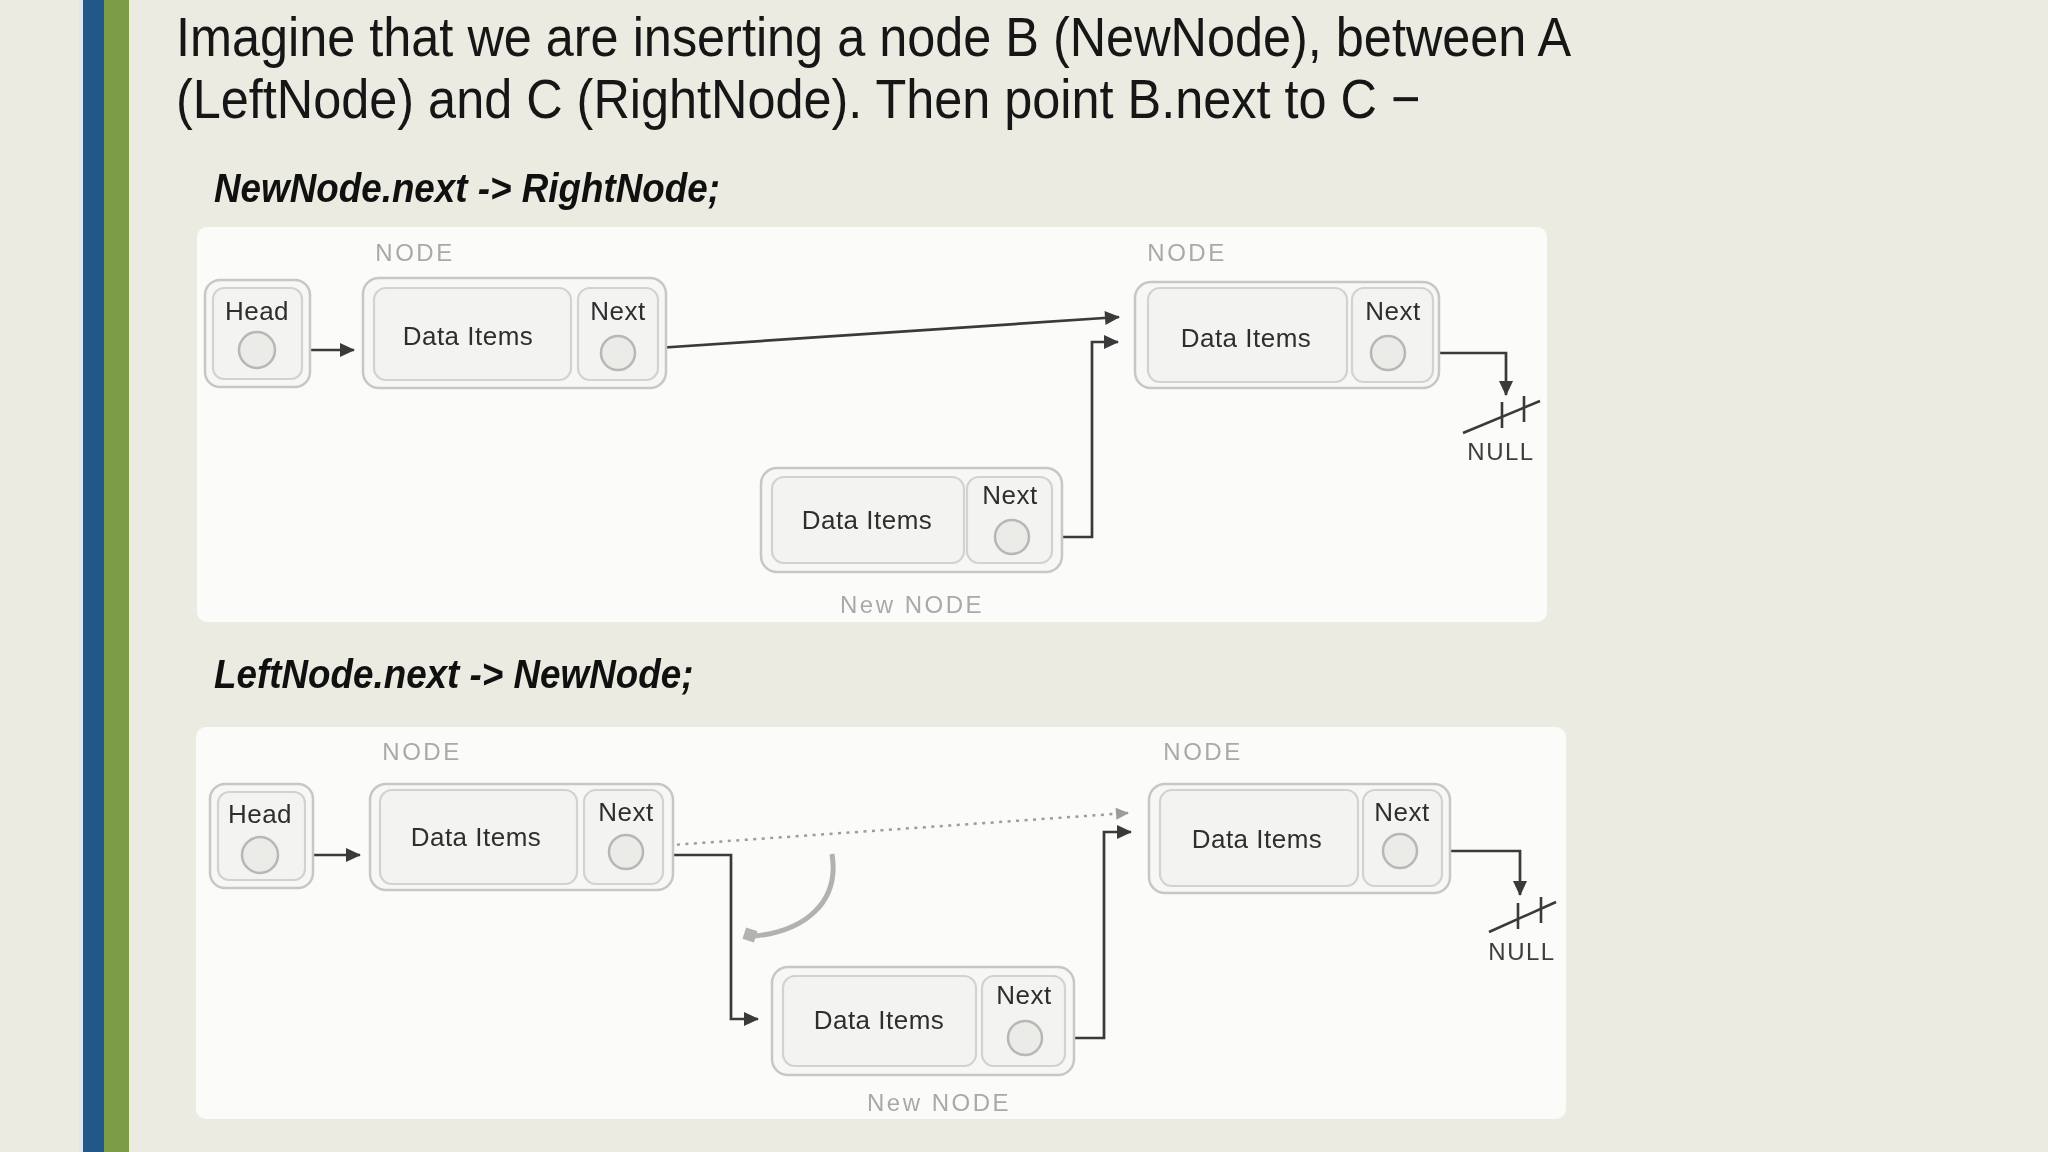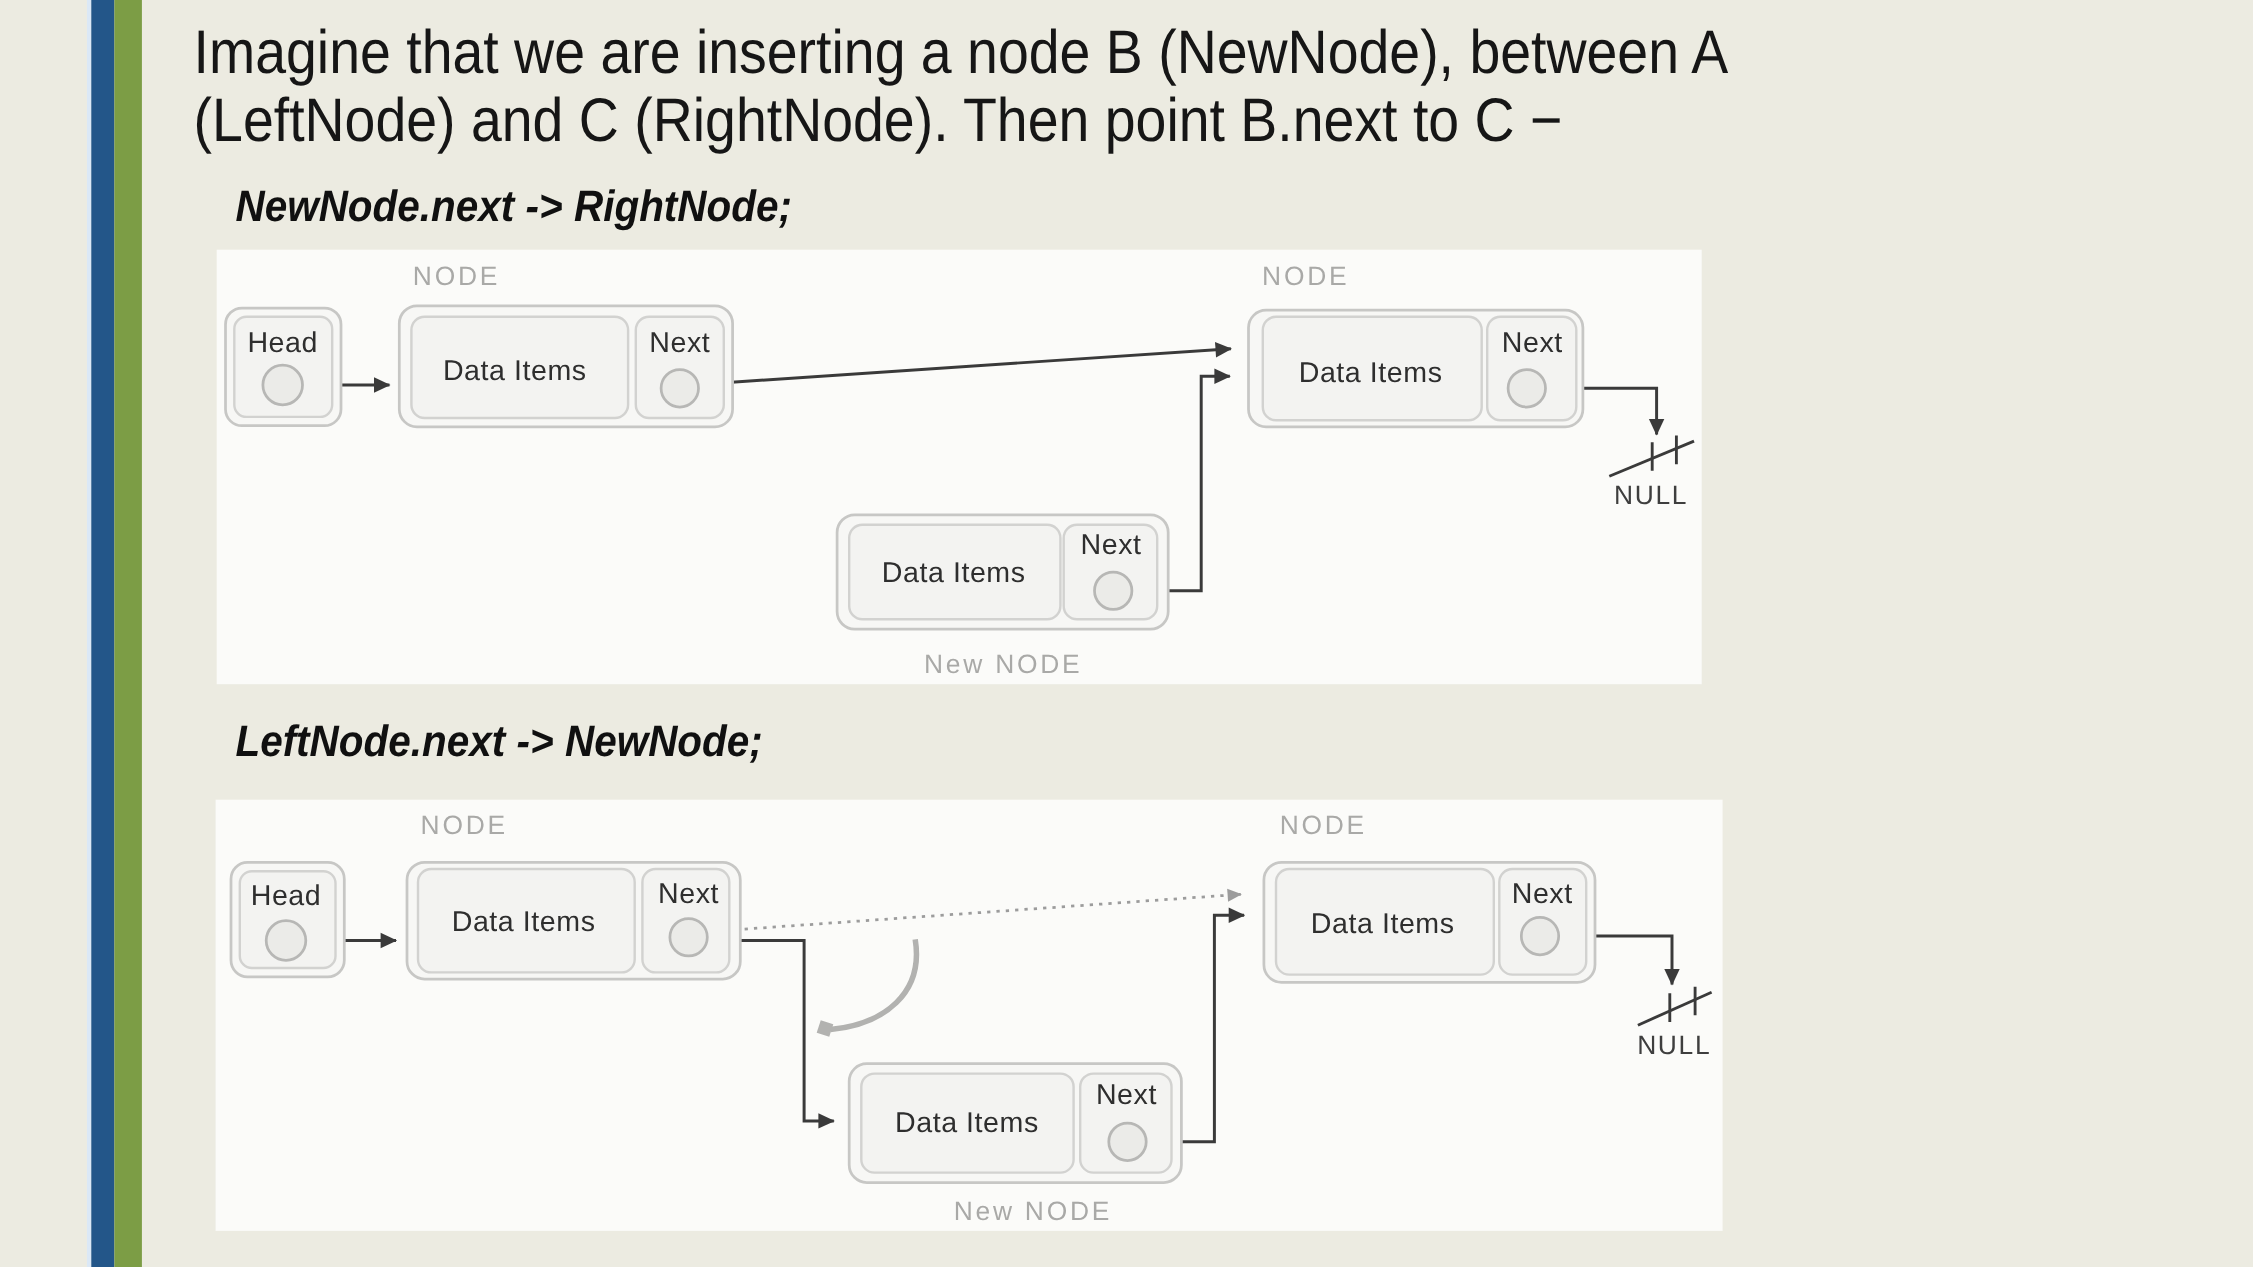--- a/index.html
+++ b/index.html
@@ -2,28 +2,28 @@
 <html><head>
 <meta charset="utf-8">
 <style>
   html,body{margin:0;padding:0;background:#ecebe1;}
   .screen{position:relative;width:2048px;height:1152px;background:#ecebe1;overflow:hidden;
           font-family:"Liberation Sans",sans-serif;}
   .bar{position:absolute;top:0;height:1152px;}
   .bar-light{left:79px;width:4px;background:#dbe8f6;}
   .bar-blue{left:83px;width:21px;background:#235689;}
   .bar-green{left:104px;width:25px;background:#7c9d45;}
-  .title{position:absolute;left:176px;top:16px;color:#161616;font-size:56px;line-height:62px;
+  .title{position:absolute;left:176px;top:6px;color:#161616;font-size:56px;line-height:62px;
          white-space:nowrap;}
   .title-line{transform:scaleX(0.90);transform-origin:left center;}
   .code{position:absolute;left:214px;color:#101010;font-size:40px;font-weight:bold;font-style:italic;
         white-space:nowrap;transform:scaleX(0.92);transform-origin:left center;}
   .code-1{top:166px;}
   .code-2{top:652px;}
-  .panel{position:absolute;background:#fbfbf9;}
+  .panel{position:absolute;background:#fbfbf9;border-radius:10px;}
   .panel-1{left:197px;top:227px;width:1350px;height:395px;}
   .panel-2{left:196px;top:727px;width:1370px;height:392px;}
   svg{display:block;}
   .box-outer{fill:#f7f7f5;stroke:#c7c7c5;stroke-width:2.5;}
   .box-inner{fill:#f3f3f1;stroke:#d2d2d0;stroke-width:2.2;}
   .pin{fill:#ebebe8;stroke:#b7b7b5;stroke-width:2.5;}
   .arrow{fill:none;stroke:#3a3a3a;stroke-width:2.7;}
   .thin{fill:none;stroke:#3a3a3a;stroke-width:2.6;}
   .arrow-dotted{fill:none;stroke:#9c9c9c;stroke-width:2.5;stroke-dasharray:3 5.5;}
   .curve{fill:none;stroke:#b2b2b0;stroke-width:5;}

